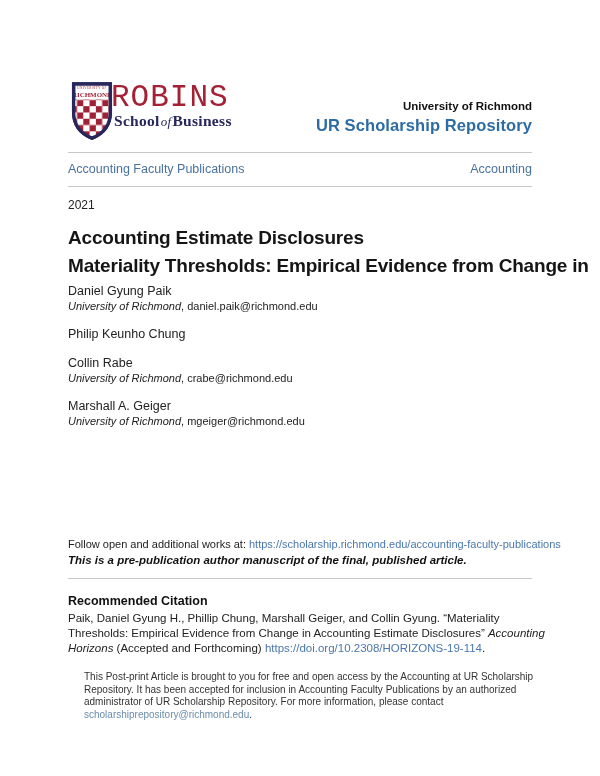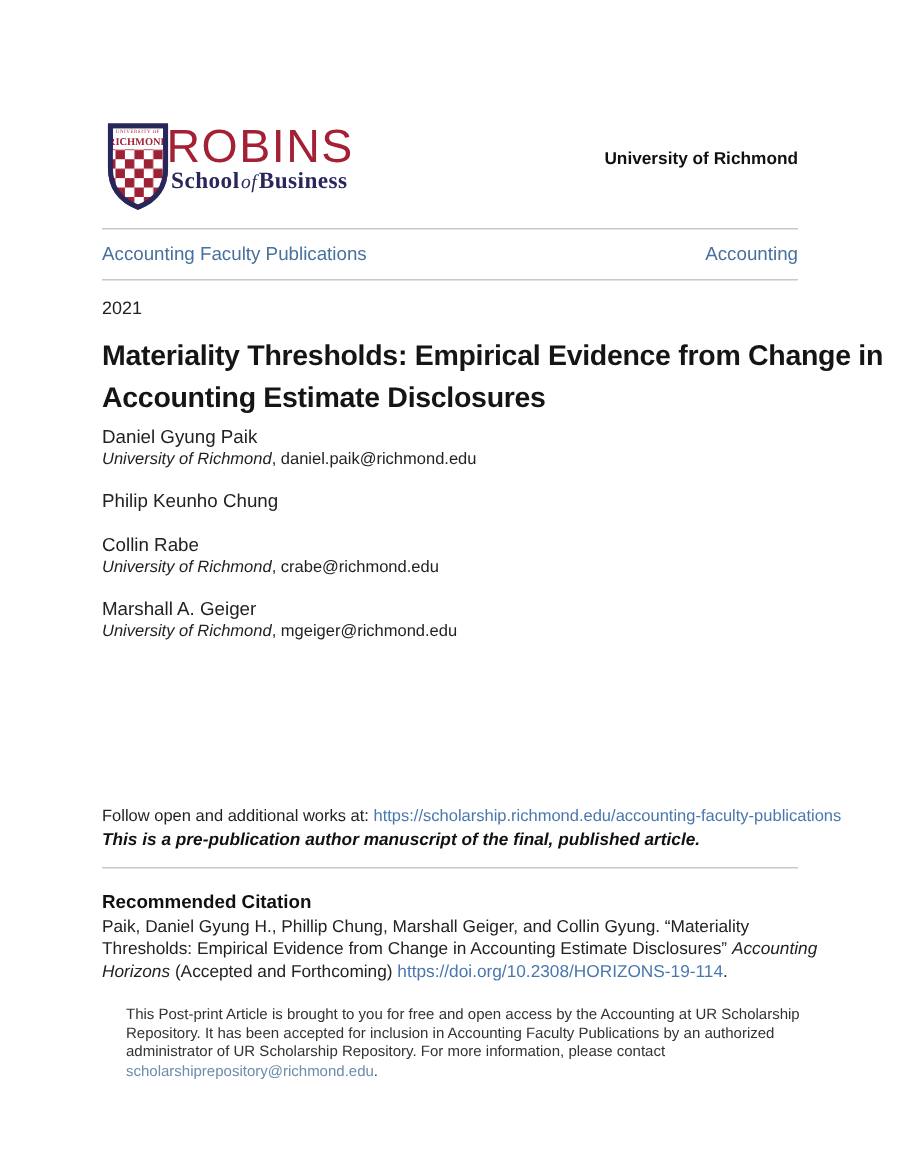--- a/index.html
+++ b/index.html
@@ -5,21 +5,21 @@
   html,body{margin:0;padding:0;background:#e9e9e9;}
   .page{
     position:relative;width:600px;height:776px;margin:0 auto;background:#ffffff;
     font-family:"Liberation Sans",sans-serif;color:#1a1a1a;overflow:hidden;
     box-shadow:0 0 6px rgba(0,0,0,.25);
   }
   .abs{position:absolute;}
   
   .crest{left:70px;top:81px;}
   .wordmark{
-    left:111px;top:82px;font-family:Liberation Sans, sans-serif;font-size:31px;line-height:32px;
+    left:111px;top:82px;font-family:Liberation Mono, monospace;font-size:31px;line-height:32px;
     letter-spacing:1px;font-weight:400;
   }
   .schoolline{
     left:114px;top:112px;font-family:"Liberation Serif",serif;font-size:15.5px;line-height:18px;
     font-weight:700;letter-spacing:.3px;
   }
   .schoolline .of{font-style:italic;font-weight:400;font-size:13px;padding:0 1px;}
   .hdr-right{right:68px;top:99px;text-align:right;}
   .univ-name{font-size:11.5px;font-weight:700;color:#111;line-height:14px;}
   .repo-title{font-size:16.5px;font-weight:700;line-height:21px;margin-top:2px;letter-spacing:.1px;}
@@ -72,36 +72,37 @@
       </g>
       <path d="M3,3 H41 V32 C41,46.5 33.5,54.5 22,59 C10.5,54.5 3,46.5 3,32 Z" fill="none" stroke="#28275c" stroke-width="3.4"></path>
     </svg>
   </div>
 
   <div class="abs wordmark" style="color:#a32035;">ROBINS</div>
   <div class="abs schoolline" style="color:#28275c;"><span>School</span><span class="of">of</span><span>Business</span></div>
 
   <div class="abs hdr-right">
     <div class="univ-name">University of Richmond</div>
+    <div class="repo-title" style="color:#2d6ca3;">UR Scholarship Repository</div>
   </div>
 
   <div class="abs rule rule1"></div>
 
   <div class="abs crumbrow">
     <a class="lnk" style="color:#49719e;">Accounting Faculty Publications</a>
     <a class="lnk" style="color:#49719e;">Accounting</a>
   </div>
 
   <div class="abs rule rule2"></div>
 
   <div class="abs year">2021</div>
 
   <div class="abs title">
+    <div>Accounting Estimate Disclosures</div>
     <div>Materiality Thresholds: Empirical Evidence from Change in</div>
-    <div>Accounting Estimate Disclosures</div>
   </div>
 
   <div class="abs authors">
     <div class="author">
       <div class="author-name">Daniel Gyung Paik</div>
       <div class="author-affil"><span class="affil-inst">University of Richmond</span><span>, daniel.paik@richmond.edu</span></div>
     </div>
     <div class="author">
       <div class="author-name">Philip Keunho Chung</div>
     </div>

